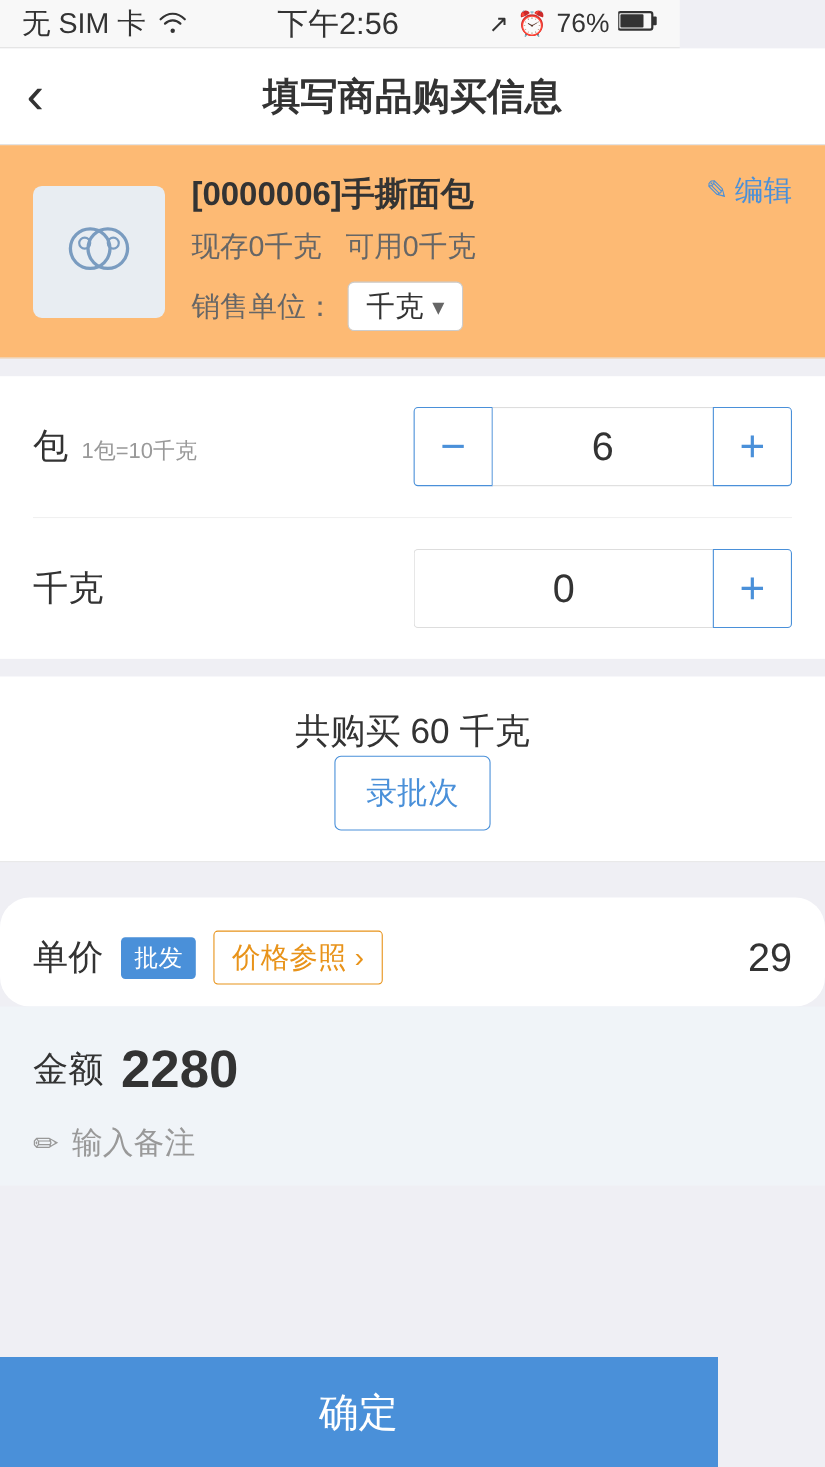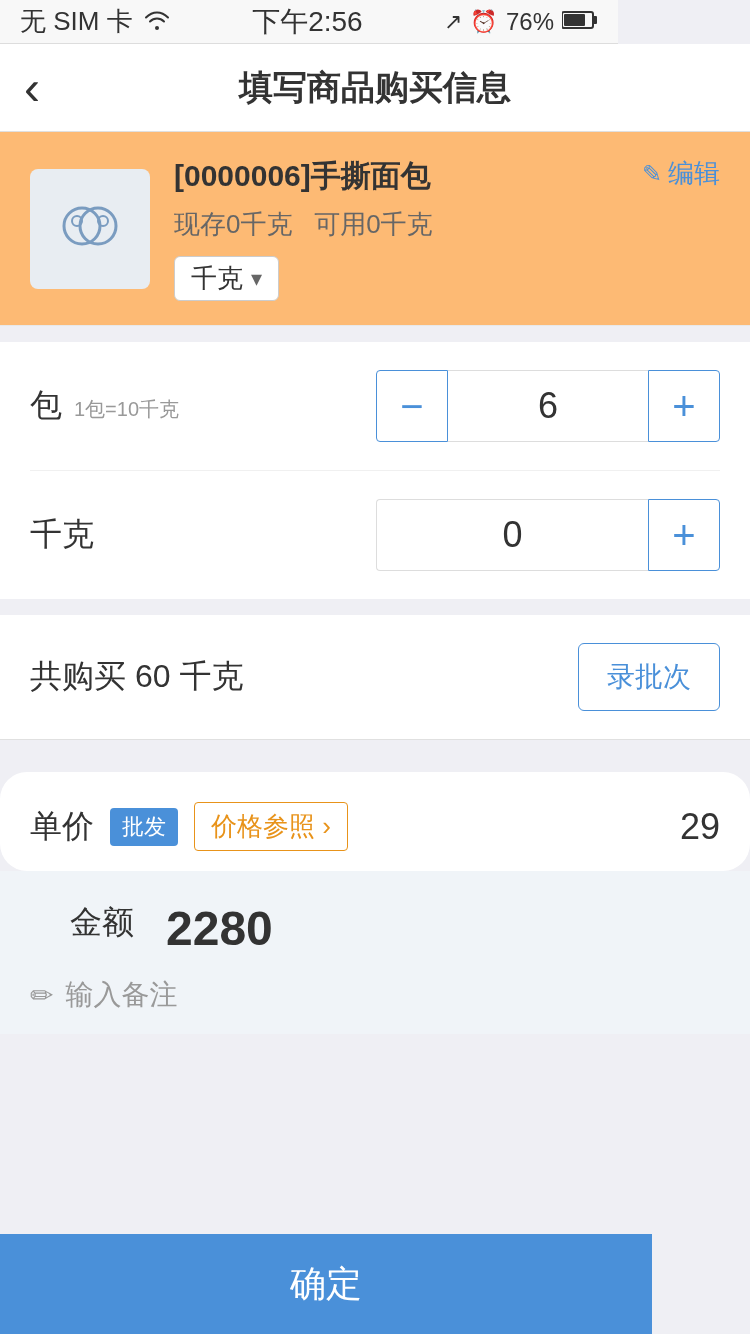--- a/index.html
+++ b/index.html
@@ -193,20 +193,21 @@
     }
 
     
     .summary-row {
       background: #fff;
       padding: 28px 30px;
       display: flex;
       align-items: center;
       justify-content: space-between;
       border-bottom: 1px solid #e0e0e0;
+      flex-direction: column;
     }
     .summary-text {
       font-size: 32px;
       color: #333;
     }
     .record-btn {
       border: 1px solid #4a90d9;
       border-radius: 6px;
       padding: 14px 28px;
       font-size: 28px;
@@ -262,23 +263,23 @@
       font-weight: 500;
     }
 
     
     .amount-section {
       background: #f0f4f8;
       padding: 30px 30px 20px;
     }
     .amount-row {
       display: flex;
-      gap: 32px;
+      align-items: center;
+      gap: 16px;
       margin-bottom: 20px;
-      margin-left: 40px;
     }
     .amount-label {
       font-size: 32px;
       color: #333;
     }
     .amount-value {
       font-size: 48px;
       color: #333;
       font-weight: 600;
     }
@@ -364,20 +365,21 @@
         <circle cx="43" cy="17" r="5" stroke="#7a9cc0" stroke-width="2"></circle>
       </svg>
     </div>
     <div class="product-info">
       <div class="product-name">[0000006]手撕面包</div>
       <div class="product-stock">
         <span>现存0千克</span>&nbsp;&nbsp;
         <span>可用0千克</span>
       </div>
       <div class="product-unit-row">
+        <span>销售单位：</span>
         <div class="unit-selector">
           <span>千克</span>
           <span style="font-size:22px;color:#666;">▾</span>
         </div>
       </div>
     </div>
   </div>
   <div class="edit-btn">
     <span style="font-size:24px;">✎</span>
     <span>编辑</span>

